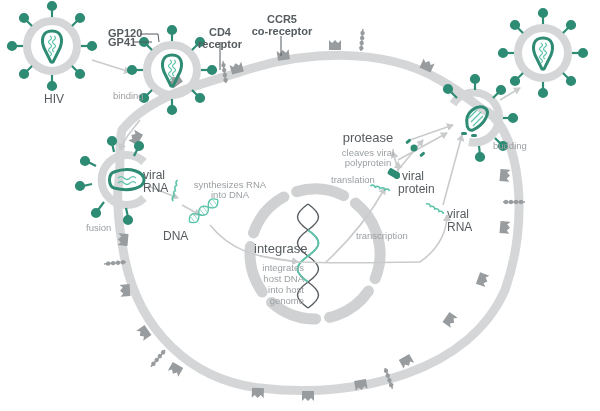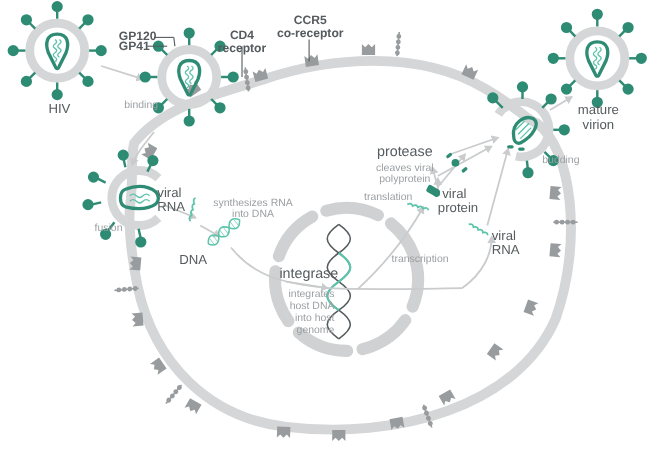--- a/index.html
+++ b/index.html
@@ -205,21 +205,21 @@
   <div class="lbl dark s11" style="left:108px; top:36px;">GP41</div>
   <div class="lbl dark s11 center" style="left:220px; top:26px;">
     <div>CD4</div>
     <div>receptor</div>
   </div>
   <div class="lbl dark s11 center" style="left:282px; top:13px;">
     <div>CCR5</div>
     <div>co-receptor</div>
   </div>
   <div class="lbl light s9" style="left:113px; top:91px;">binding</div>
-  <div class="lbl light s9" style="left:86px; top:203px;">fusion</div>
+  <div class="lbl light s9" style="left:86px; top:223px;">fusion</div>
 
   <div class="lbl dark s12" style="left:143px; top:169px;">
     <div>viral</div>
     <div>RNA</div>
   </div>
   <div class="lbl dark s12" style="left:163px; top:230px;">DNA</div>
 
   <div class="lbl light s9 center" style="left:230px; top:180px;">
     <div>synthesizes RNA</div>
     <div>into DNA</div>
@@ -246,18 +246,14 @@
     <div>protein</div>
   </div>
 
   <div class="lbl dark s13 center" style="left:368px; top:131px;text-align:right;">protease</div>
   <div class="lbl light s9 center" style="left:368px; top:148px;">
     <div>cleaves viral</div>
     <div>polyprotein</div>
   </div>
 
   <div class="lbl light s9" style="left:493px; top:141px;">budding</div>
-  <div class="lbl dark s12 center" style="left:544px; top:94px;">
-    <div>mature</div>
-    <div>virion</div>
-  </div>
 
 </div>
 
 </body></html>

